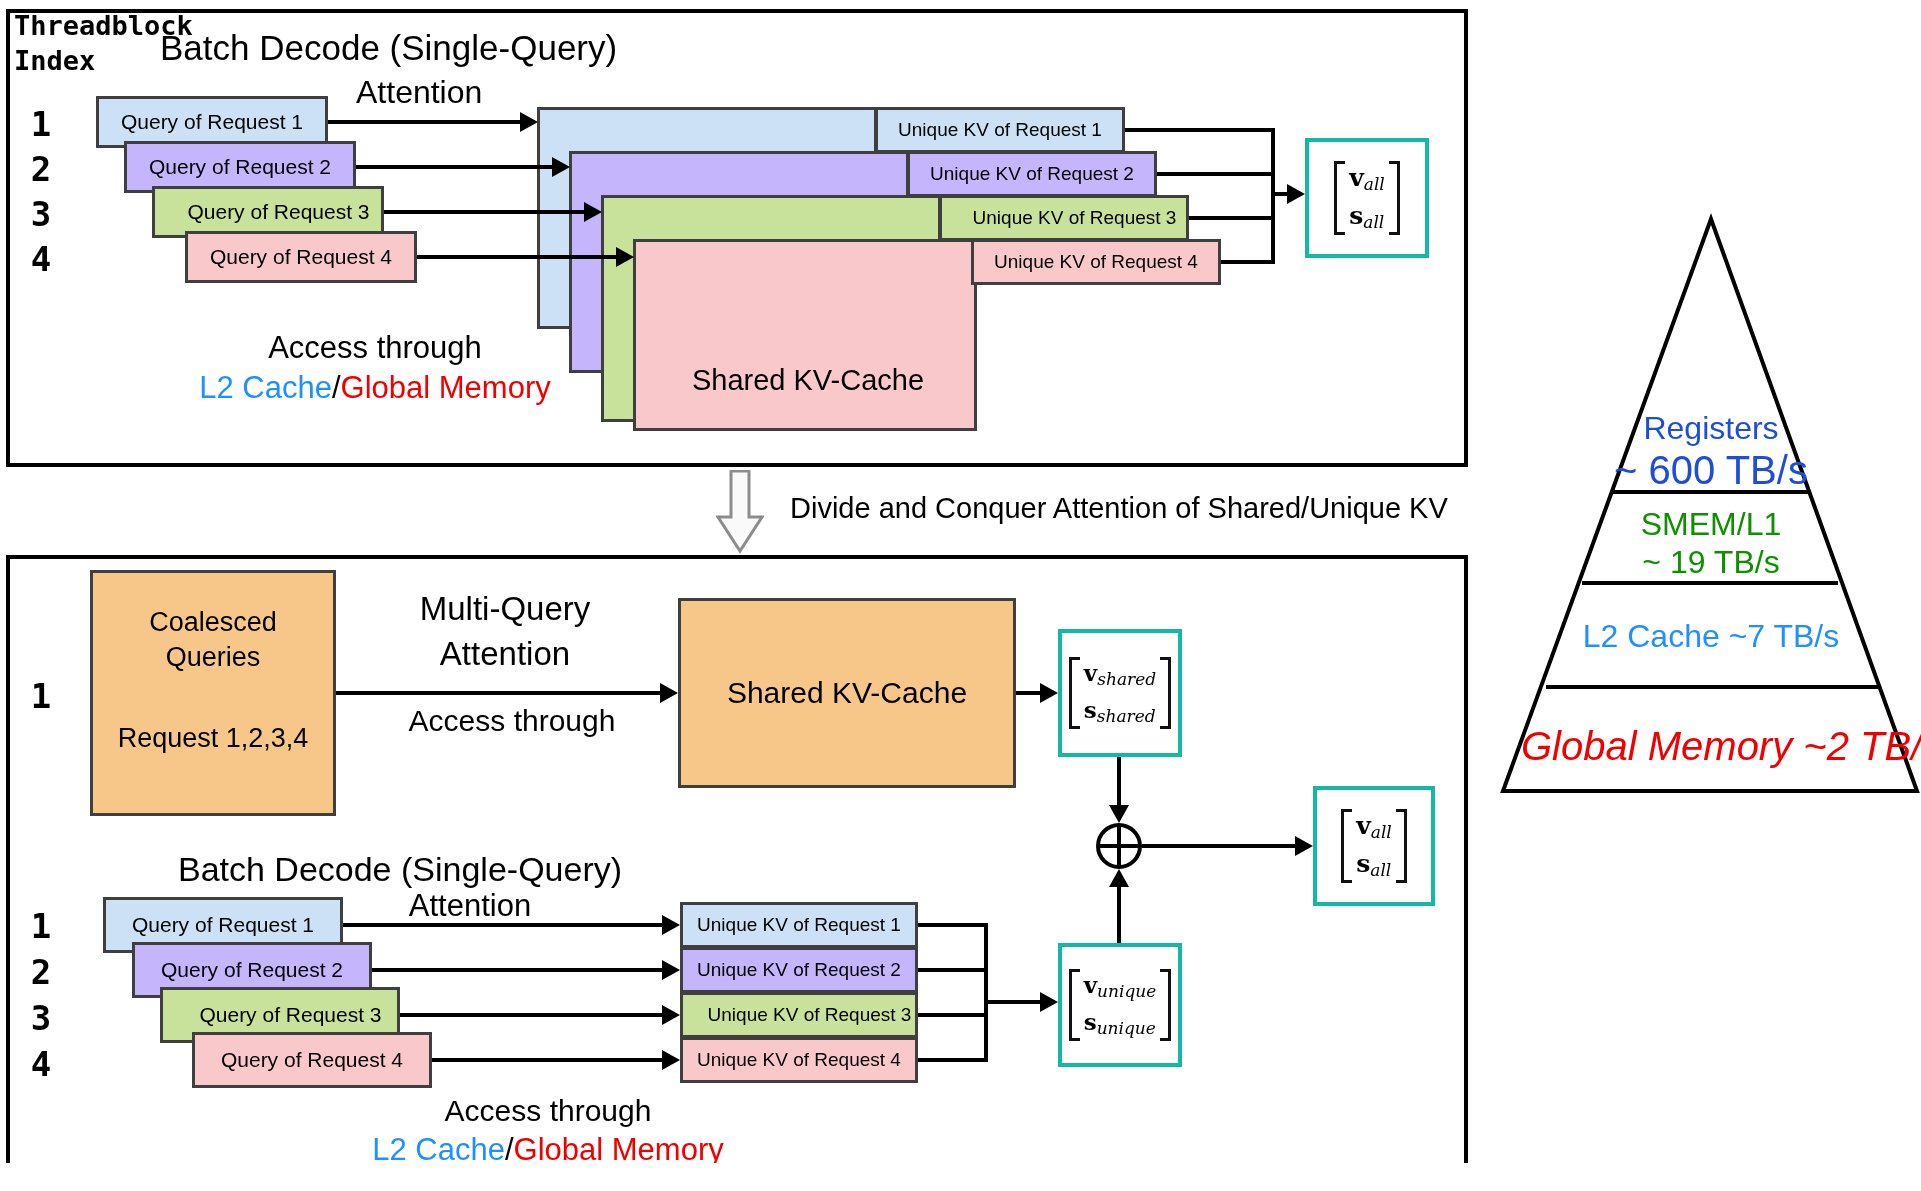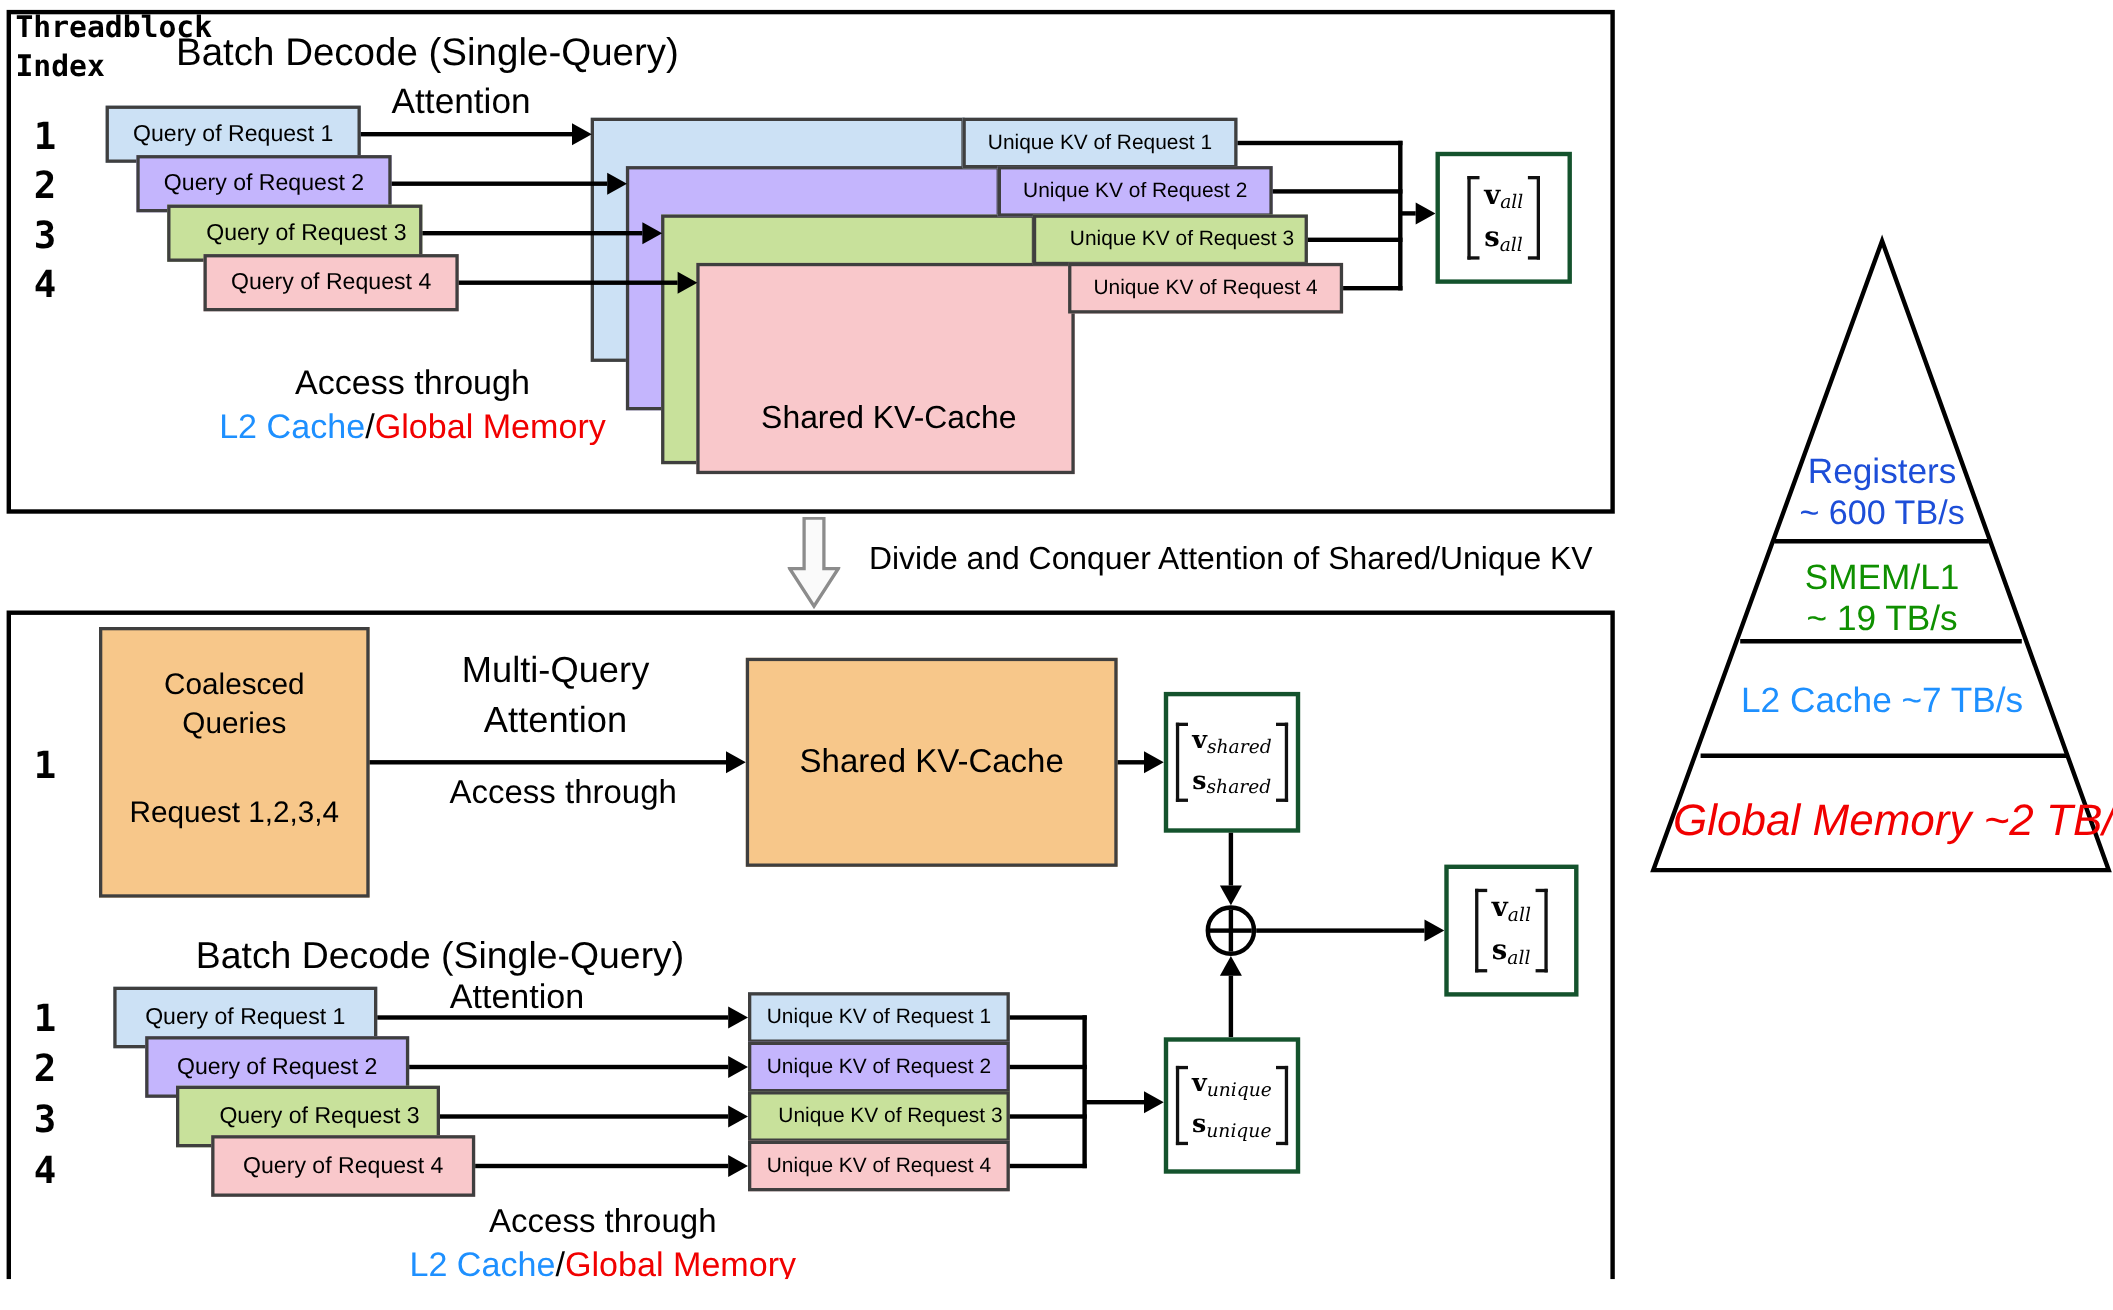--- a/index.html
+++ b/index.html
@@ -20,21 +20,21 @@
   
   .hl{position:absolute;height:4px;background:#000;}
   .vl{position:absolute;width:4px;background:#000;}
   .ha::after{content:"";position:absolute;right:-18px;top:50%;transform:translateY(-50%);
              border-left:18px solid #000;border-top:10px solid transparent;border-bottom:10px solid transparent;}
   .va-d::after{content:"";position:absolute;bottom:-18px;left:50%;transform:translateX(-50%);
              border-top:18px solid #000;border-left:10px solid transparent;border-right:10px solid transparent;}
   .va-u::before{content:"";position:absolute;top:-18px;left:50%;transform:translateX(-50%);
              border-bottom:18px solid #000;border-left:10px solid transparent;border-right:10px solid transparent;}
   
-  .matrix{position:absolute;border:4px solid #14532d;background:#fff;box-sizing:border-box;
+  .matrix{position:absolute;border:4px solid #14b8a6;background:#fff;box-sizing:border-box;
           display:flex;align-items:center;justify-content:center;}
   .vec{position:relative;display:flex;flex-direction:column;gap:10px;align-items:flex-start;
        padding:4px 15px;}
   .vec::before{content:"";position:absolute;left:0;top:0;bottom:0;width:8px;
        border:3px solid #111;border-right:none;}
   .vec::after{content:"";position:absolute;right:0;top:0;bottom:0;width:8px;
        border:3px solid #111;border-left:none;}
   .mrow{line-height:1;white-space:nowrap;}
   .mv{font-family:"DejaVu Serif",serif;font-weight:bold;font-size:25px;}
   .msub{font-family:"DejaVu Serif",serif;font-style:italic;font-size:17px;}
@@ -188,19 +188,19 @@
   <div class="lbl ctr" style="left:418px;top:1094px;width:260px;font-size:30px;">Access through</div>
   <div class="lbl ctr" style="left:343px;top:1132px;width:410px;font-size:31px;"><span class="t-blue">L2 Cache</span><span>/</span><span class="t-red">Global Memory</span></div>
 
   <svg class="abs" style="left:1490px;top:208px;" width="440" height="595">
     <polygon points="221,11 427,583 13,583" fill="#ffffff" stroke="#000" stroke-width="4"></polygon>
     <line x1="123" y1="284" x2="318" y2="284" stroke="#000" stroke-width="4"></line>
     <line x1="92" y1="375" x2="348" y2="375" stroke="#000" stroke-width="4"></line>
     <line x1="56" y1="479" x2="389" y2="479" stroke="#000" stroke-width="4"></line>
   </svg>
   <div class="lbl ctr t-purple" style="left:1591px;top:410px;width:240px;font-size:32px;">Registers</div>
-  <div class="lbl ctr t-purple" style="left:1591px;top:448px;width:240px;font-size:31px;">~ 600 TB/s</div>
+  <div class="lbl ctr t-purple" style="left:1591px;top:448px;width:240px;font-size:40px;">~ 600 TB/s</div>
   <div class="lbl ctr t-green" style="left:1591px;top:506px;width:240px;font-size:32px;">SMEM/L1</div>
   <div class="lbl ctr t-green" style="left:1591px;top:544px;width:240px;font-size:32px;">~ 19 TB/s</div>
   <div class="lbl ctr t-blue" style="left:1551px;top:618px;width:320px;font-size:32px;">L2 Cache ~7 TB/s</div>
   <div class="lbl ctr t-red" style="left:1521px;top:724px;width:380px;font-size:40px;font-style:italic;">Global Memory ~2 TB/s</div>
 
 </div>
 
 </body></html>

